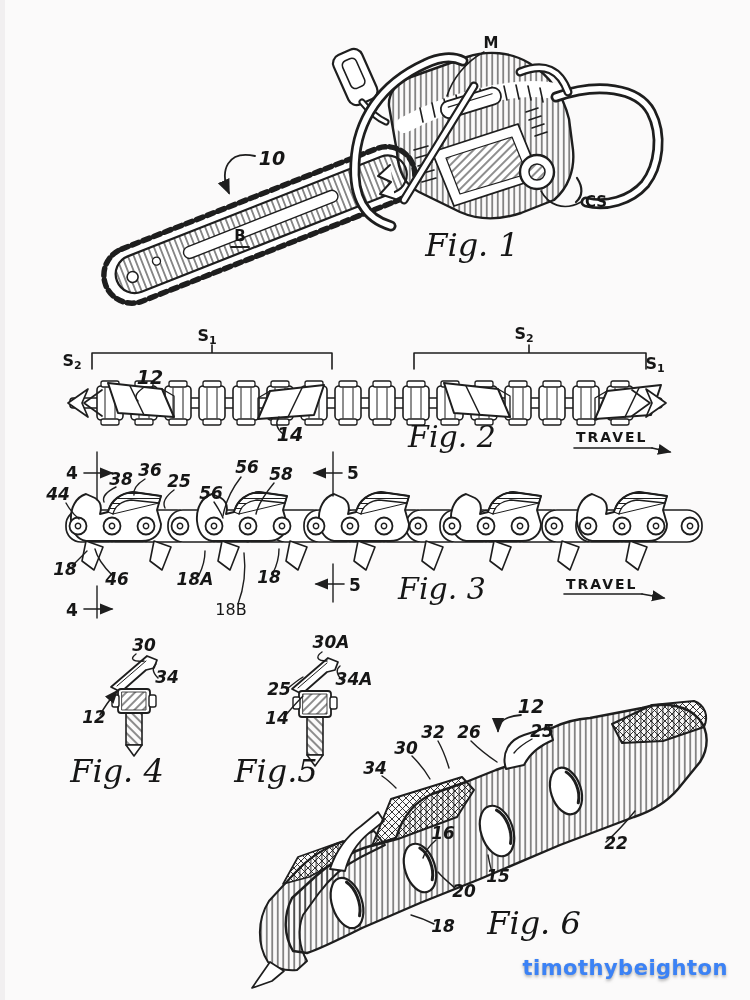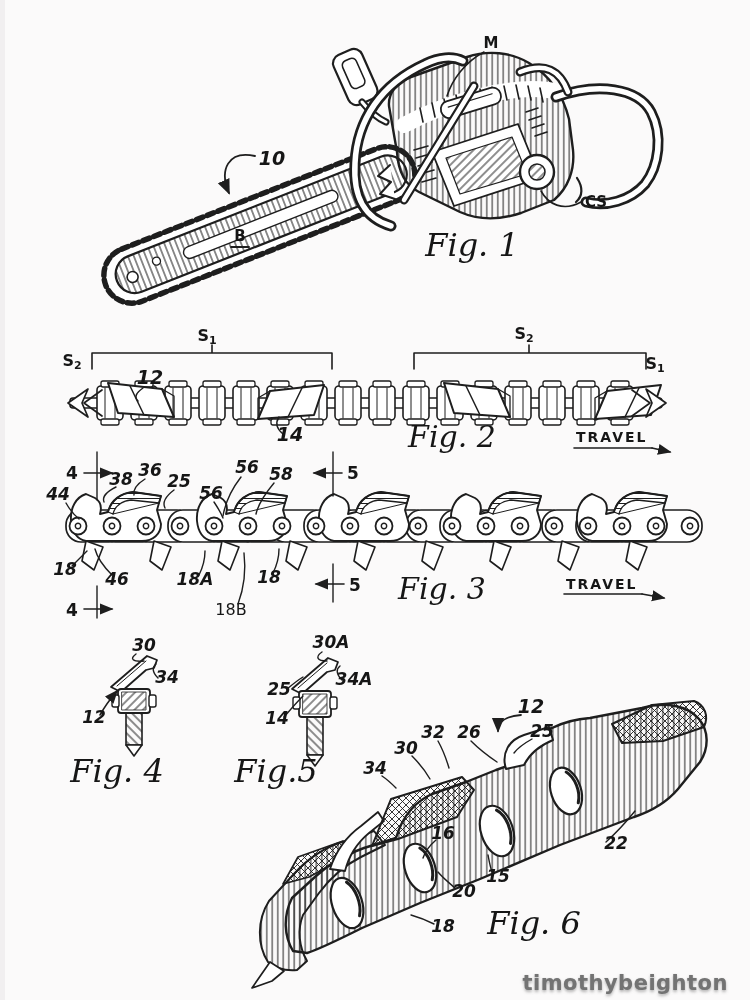--- a/index.html
+++ b/index.html
@@ -10,21 +10,21 @@
   .cap{font-family:"DejaVu Serif",serif;font-style:italic;font-size:30px;fill:#161616;stroke:none;}
   .cap2{font-size:32px;}
   .co{font-family:"DejaVu Sans",sans-serif;font-style:italic;font-weight:600;font-size:17px;fill:#161616;stroke:none;}
   .co2{font-family:"DejaVu Sans",sans-serif;font-style:italic;font-weight:600;font-size:19px;fill:#161616;stroke:none;}
   .lab{font-family:"DejaVu Sans",sans-serif;font-weight:700;font-size:15px;fill:#161616;stroke:none;}
   .sec{font-family:"DejaVu Sans",sans-serif;font-weight:700;font-size:17px;fill:#161616;stroke:none;}
   .upb{font-family:"DejaVu Sans",sans-serif;font-weight:500;font-size:16px;fill:#161616;stroke:none;}
   .sx{font-family:"DejaVu Sans",sans-serif;font-weight:700;font-size:16px;fill:#161616;stroke:none;}
   .sub{font-size:11px;}
   .trv{font-family:"DejaVu Sans",sans-serif;font-weight:700;font-size:14px;letter-spacing:2px;fill:#161616;stroke:none;}
-  .wm{position:absolute;right:22px;bottom:5px;font-size:21px;font-weight:600;color:#737373;
+  .wm{position:absolute;right:22px;bottom:20px;font-size:21px;font-weight:600;color:#3b82f6;
       letter-spacing:.5px;text-shadow:0 2px 3px rgba(110,110,110,.5),0 0 1px rgba(140,140,140,.35);}
 </style>
 </head>
 <body>
 
 <div class="canvas">
   <div class="edge"></div>
 
   <svg width="750" height="1000" viewBox="0 0 750 1000">
     <defs>

